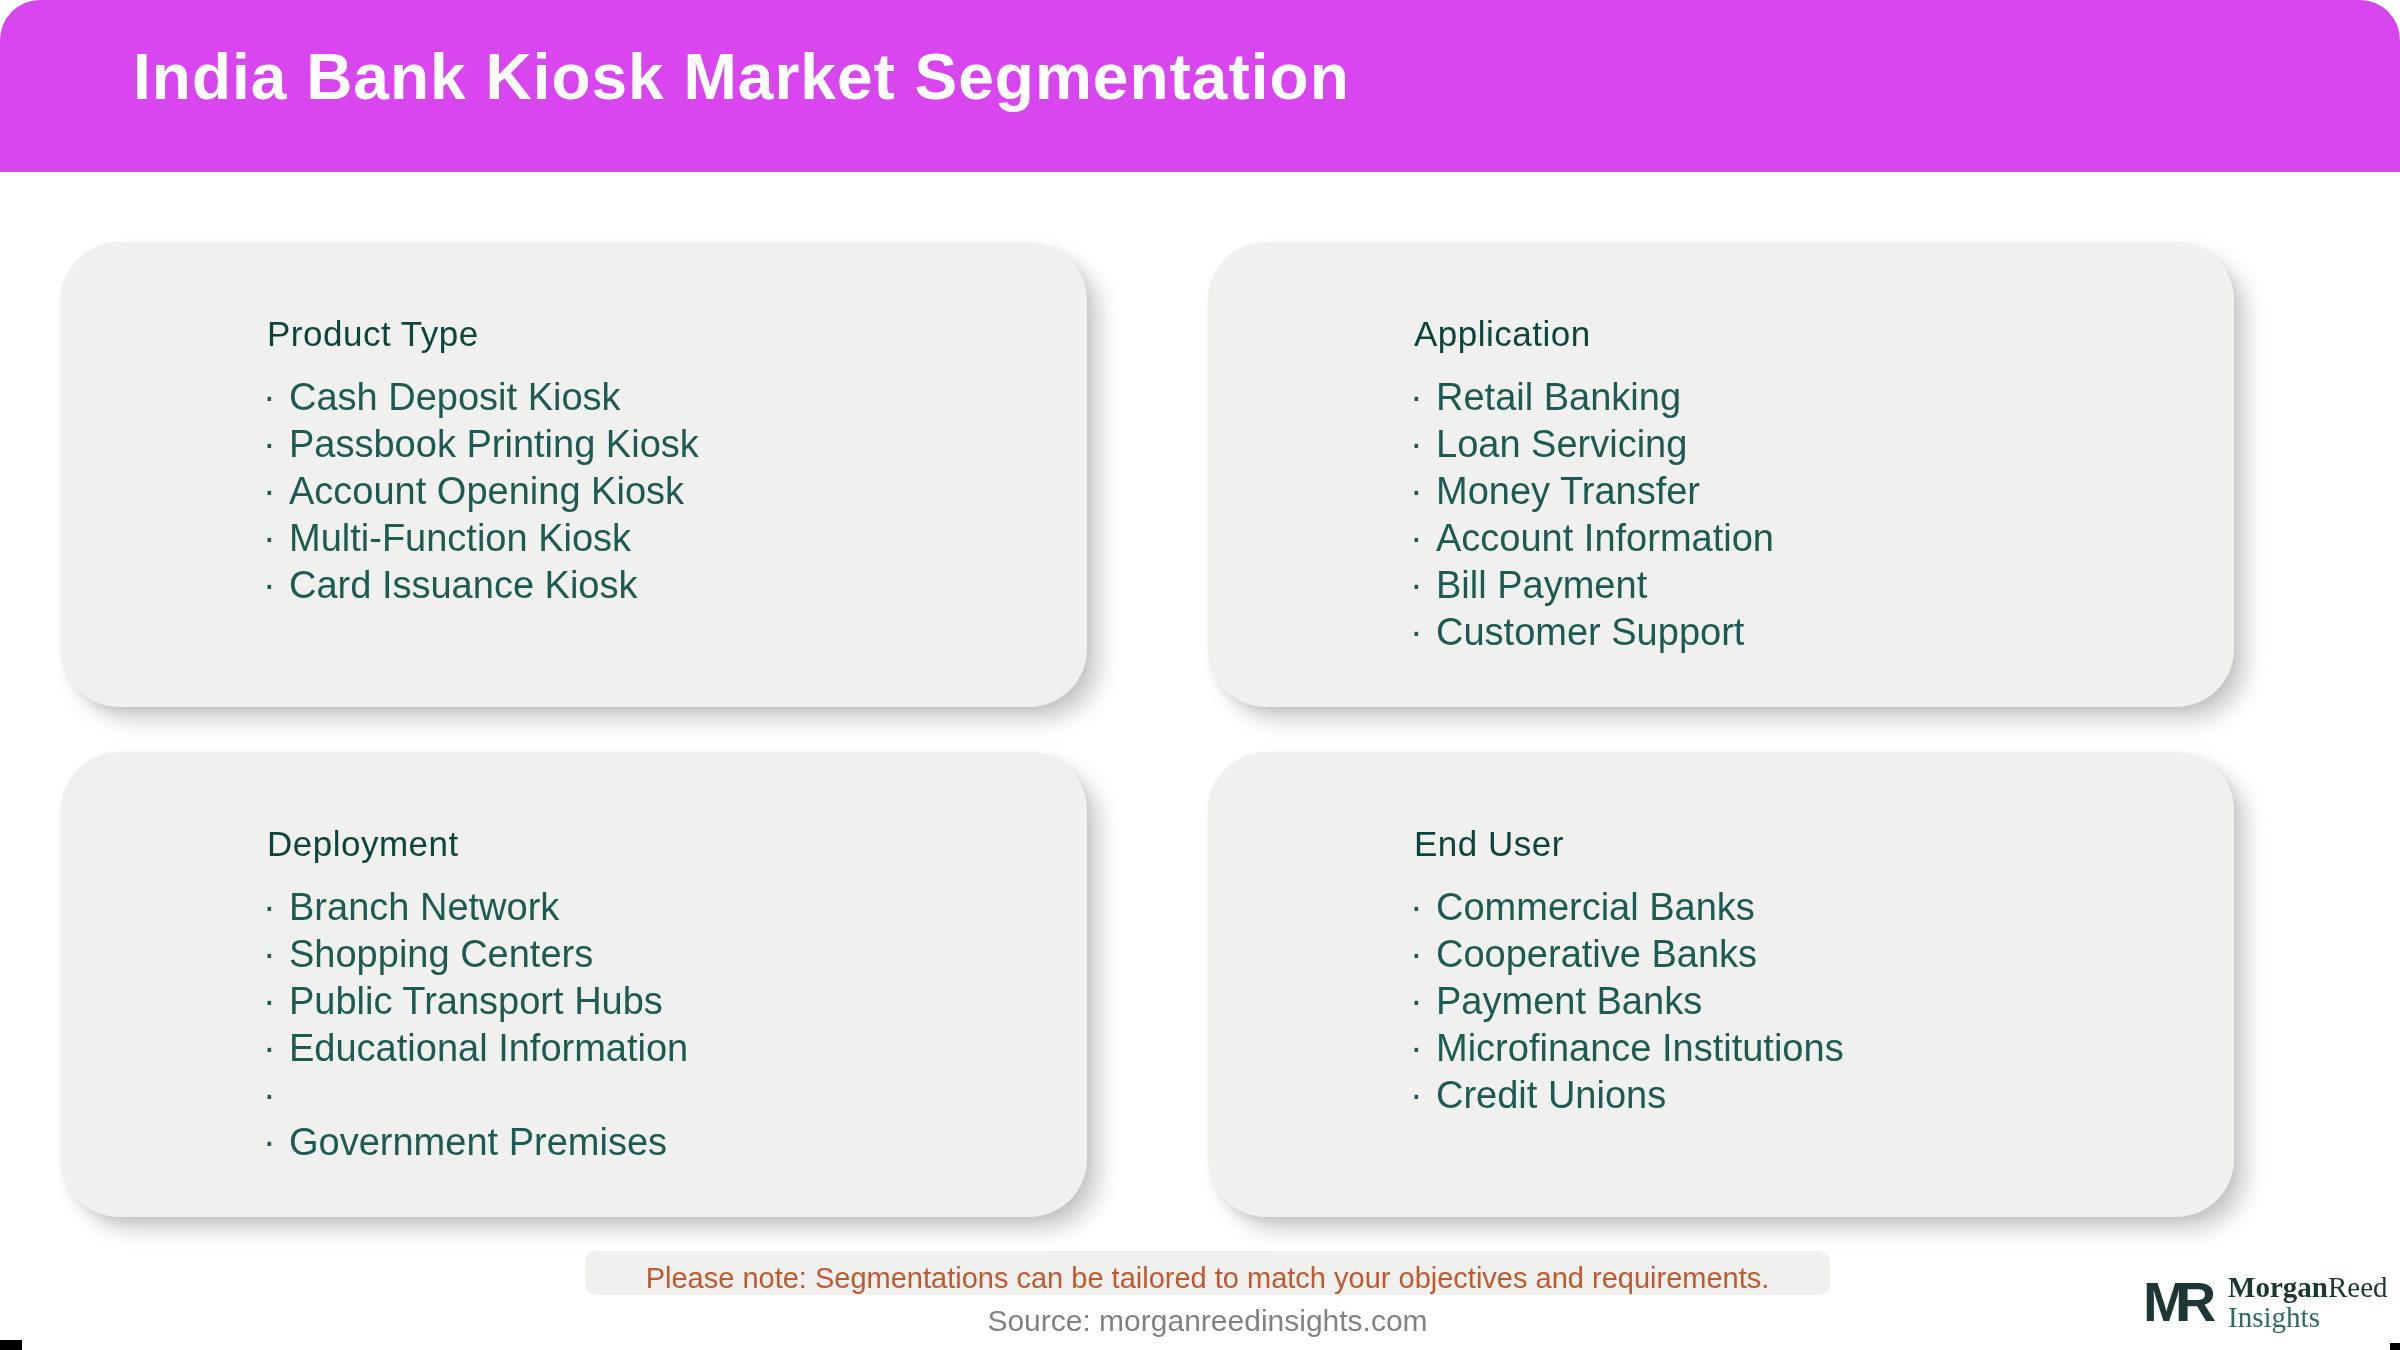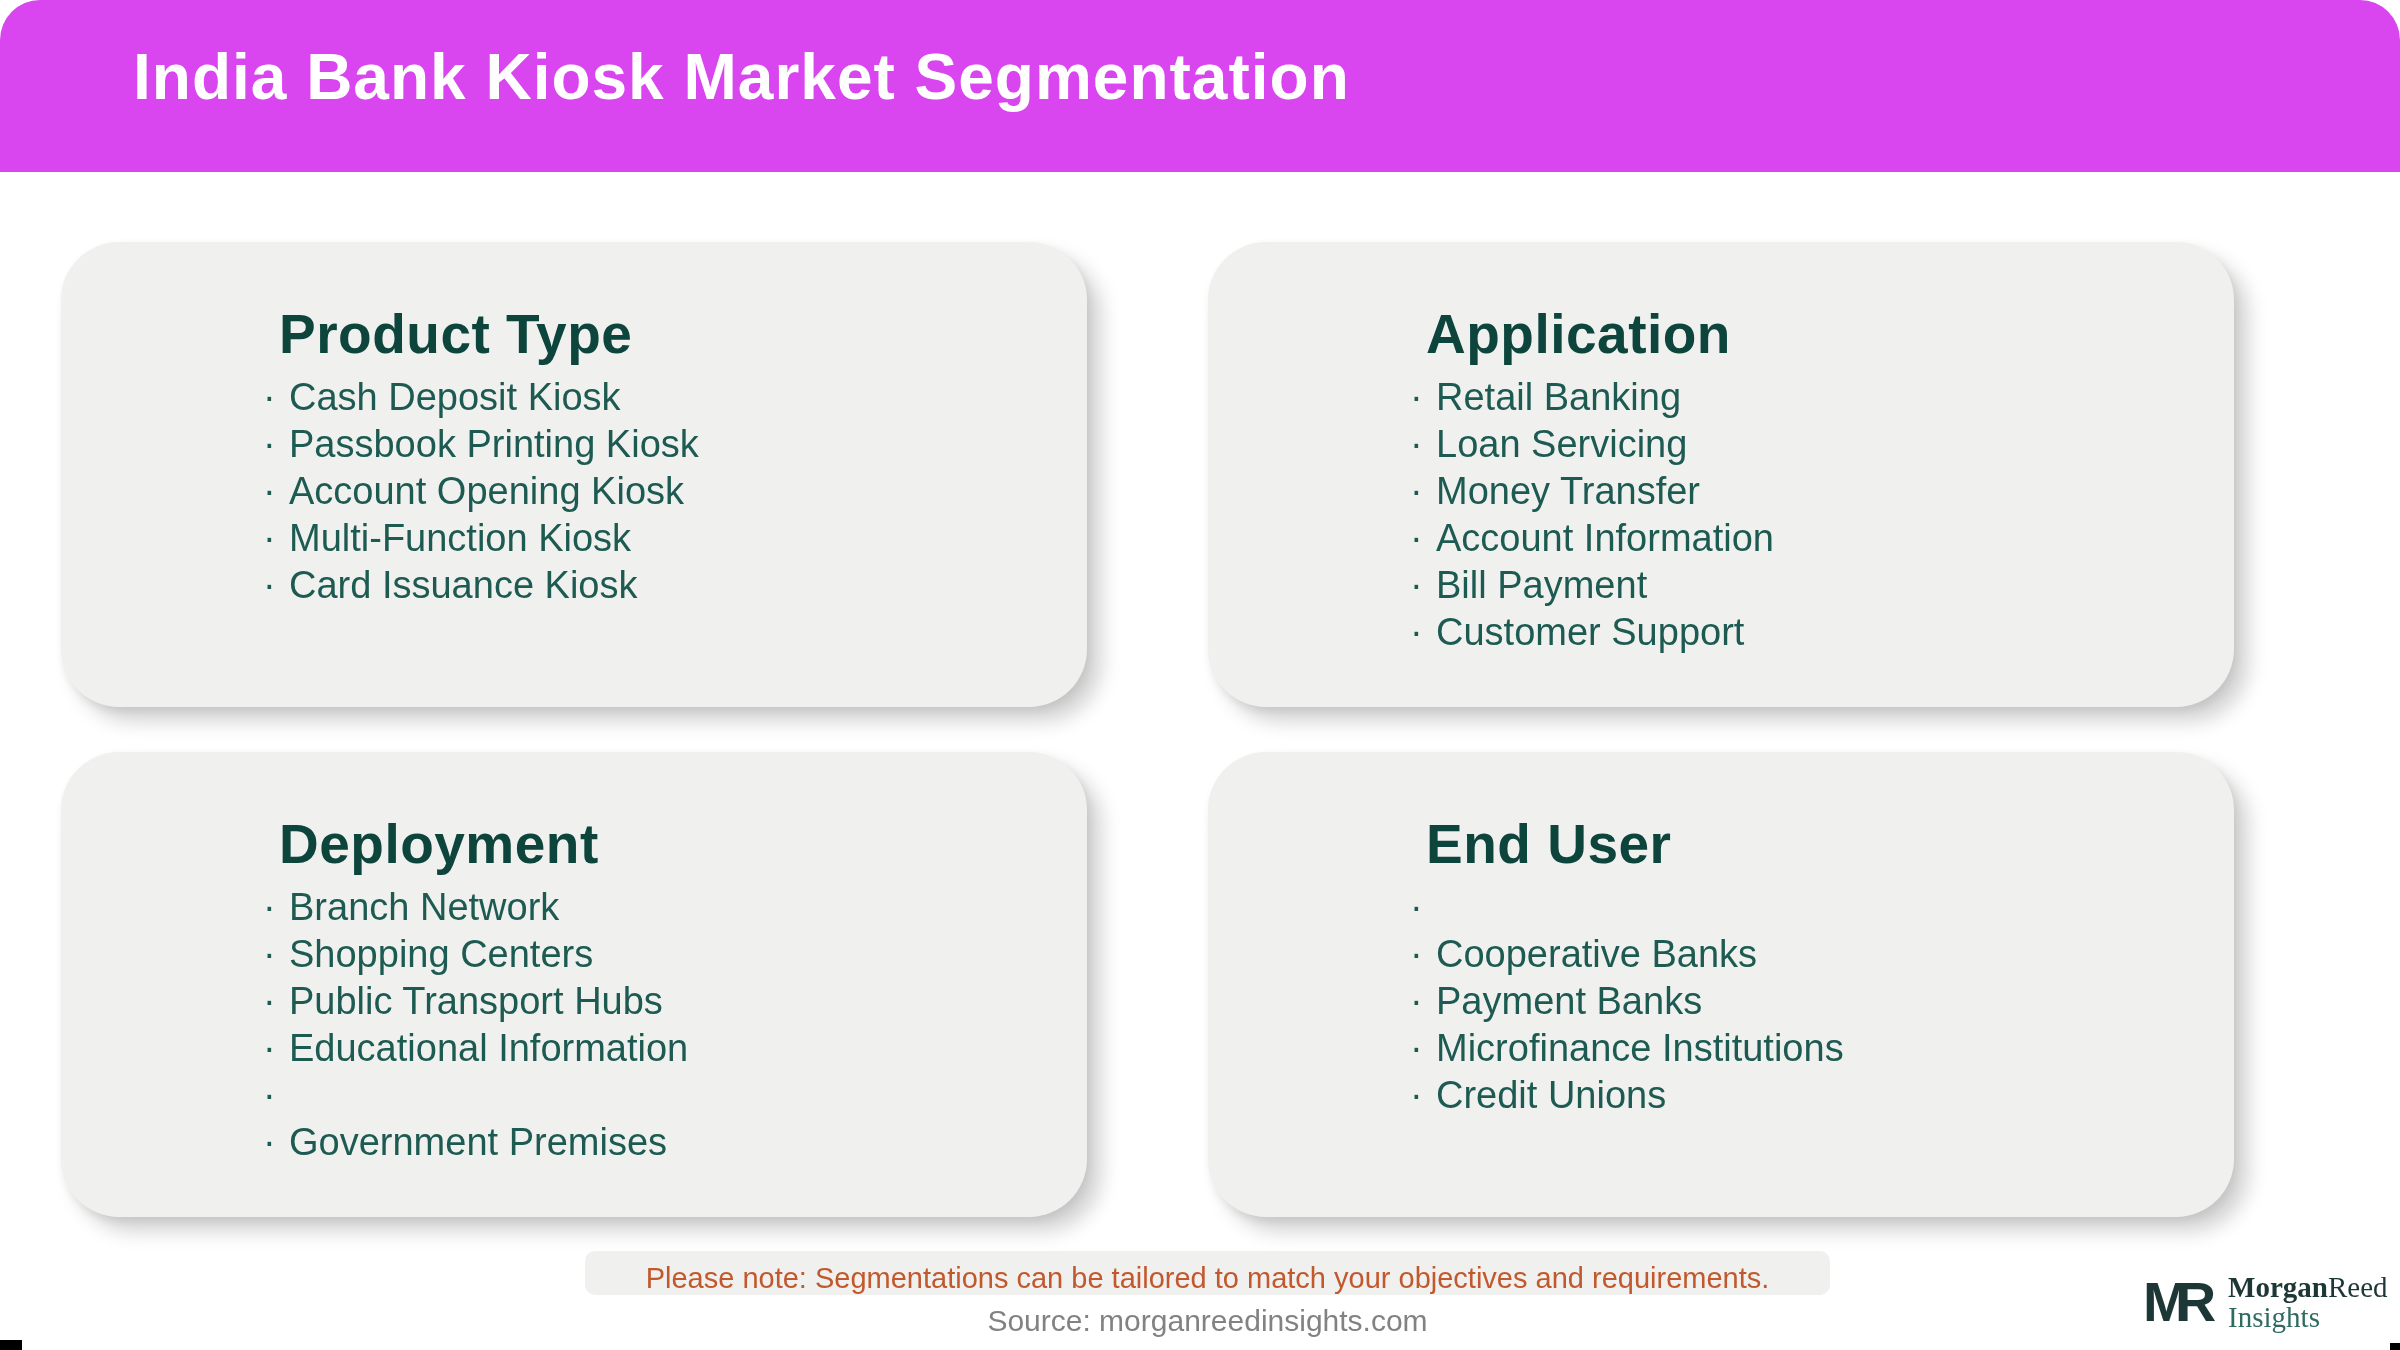--- a/index.html
+++ b/index.html
@@ -23,21 +23,21 @@
     position:absolute;width:1026px;height:465px;
     background:#f0f0ef;border-radius:58px;
     box-shadow:14px 14px 20px rgba(0,0,0,0.18), 2px 4px 8px rgba(0,0,0,0.07);
   }
   .card.c1{left:61px;top:242px;}
   .card.c2{left:1208px;top:242px;}
   .card.c3{left:61px;top:752px;}
   .card.c4{left:1208px;top:752px;}
   .card-inner{padding:62px 36px 0 202px;}
   .card-title{
-    margin:0 0 10px 16px;font-size:55px;line-height:60px;font-weight:700;
+    margin:0 0 10px 4px;font-size:35px;line-height:60px;font-weight:400;
     color:#0d453d;letter-spacing:0.5px;
   }
   .card-list{margin:0;padding:0;list-style:none;}
   .card-list li{
     display:flex;align-items:baseline;
     font-size:38px;line-height:47px;color:#1d5b52;white-space:nowrap;
   }
   .bullet{flex:0 0 26px;color:#1d5b52;}
   
   .note-bar{
@@ -162,20 +162,21 @@
       </ul>
   </div>
 </div>
 
 <div class="card c4">
   <div class="card-inner">
     <h2 class="card-title">End User</h2>
     <ul class="card-list">
         <li>
           <span class="bullet">·</span>
+          <span>Commercial Banks</span>
         </li>
         <li>
           <span class="bullet">·</span>
           <span>Cooperative Banks</span>
         </li>
         <li>
           <span class="bullet">·</span>
           <span>Payment Banks</span>
         </li>
         <li>

